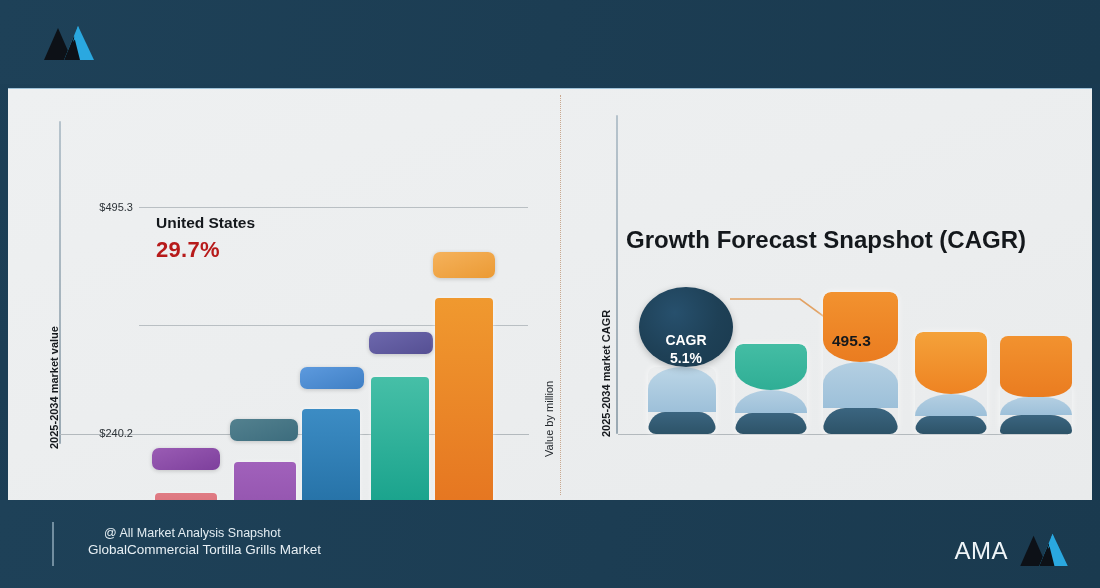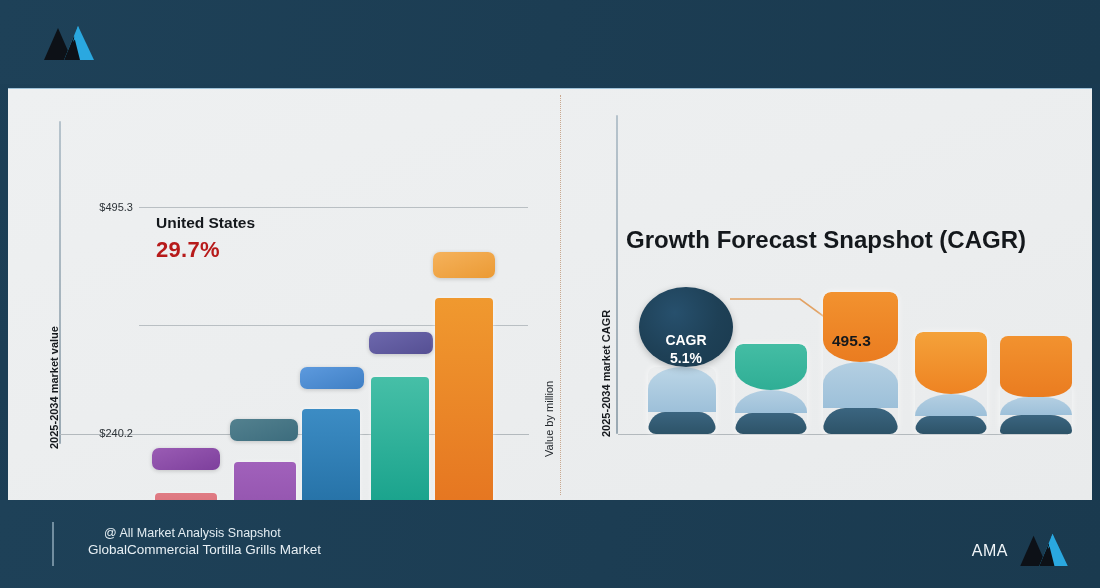--- a/index.html
+++ b/index.html
@@ -146,21 +146,21 @@
   }
   #footer-line2 {
     position: absolute; left: 88px; top: 542px;
     font-size: 13.5px; color: #e7eff4;
   }
   #footer-brand {
     position: absolute; right: 30px; top: 530px;
     display: flex; align-items: center; gap: 10px;
   }
   #footer-brand-text {
-    font-size: 16px; color: #f0f5f8; letter-spacing: .5px;
+    font-size: 24px; color: #f0f5f8; letter-spacing: .5px;
   }
 </style>
 </head>
 <body>
 
 <div id="root">
 
   <div id="header">
     <div id="logo-mark">
       <svg width="54" height="40" viewBox="0 0 54 40" aria-hidden="true">

